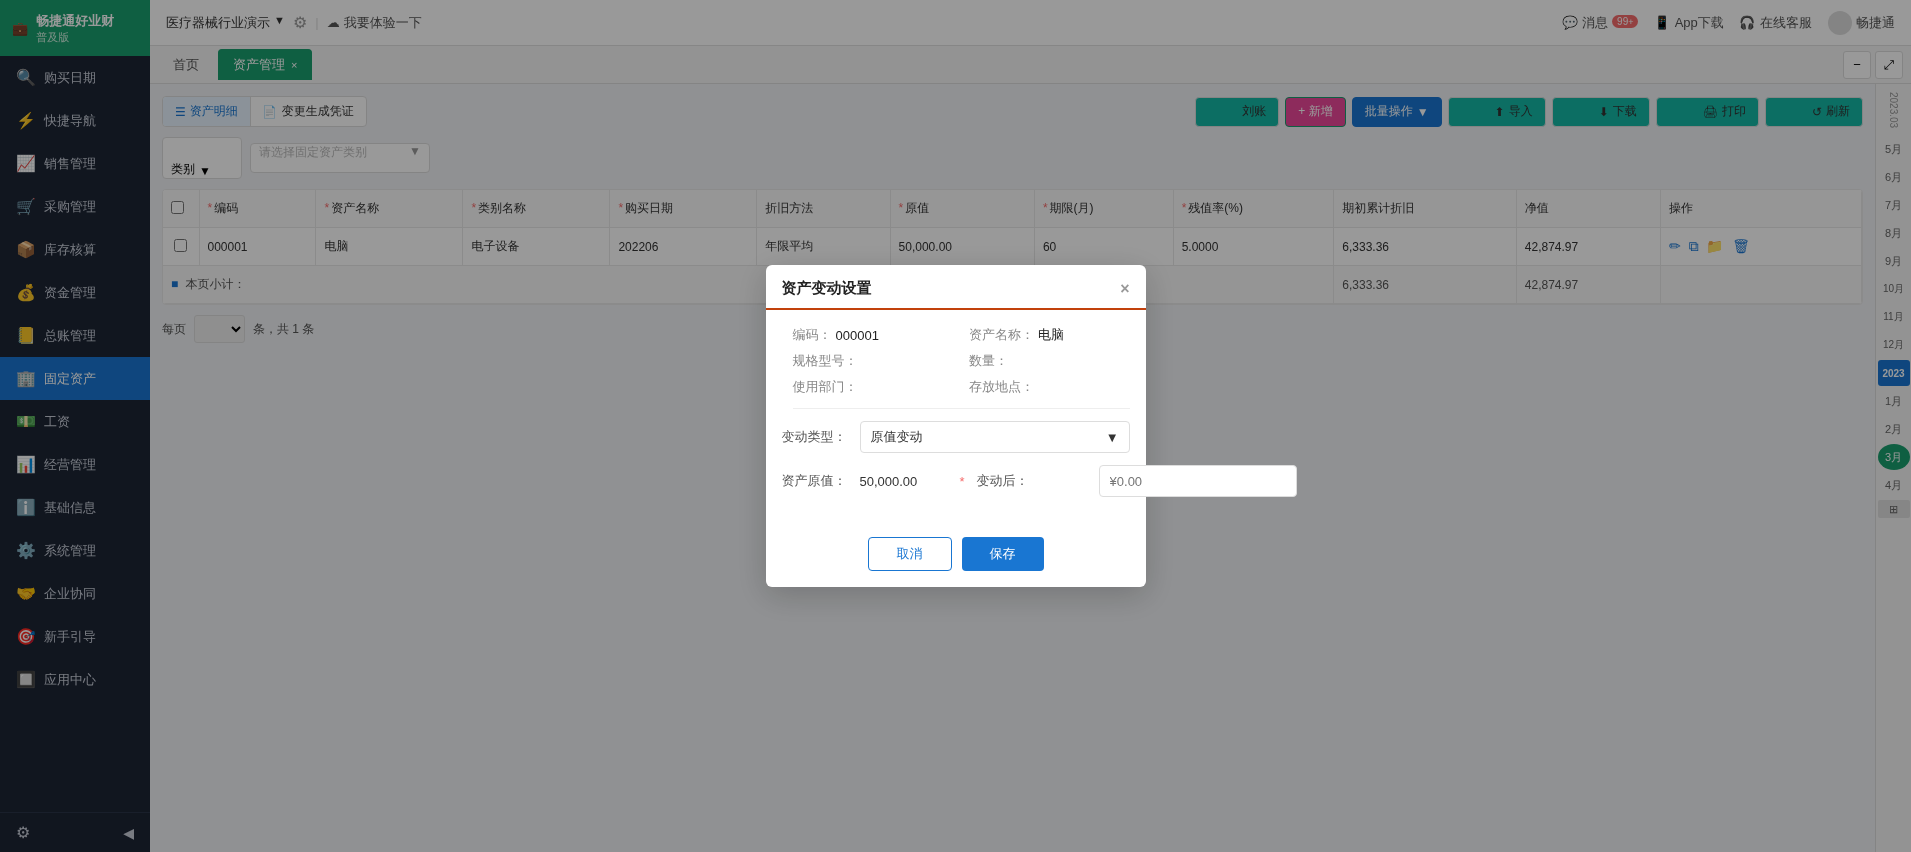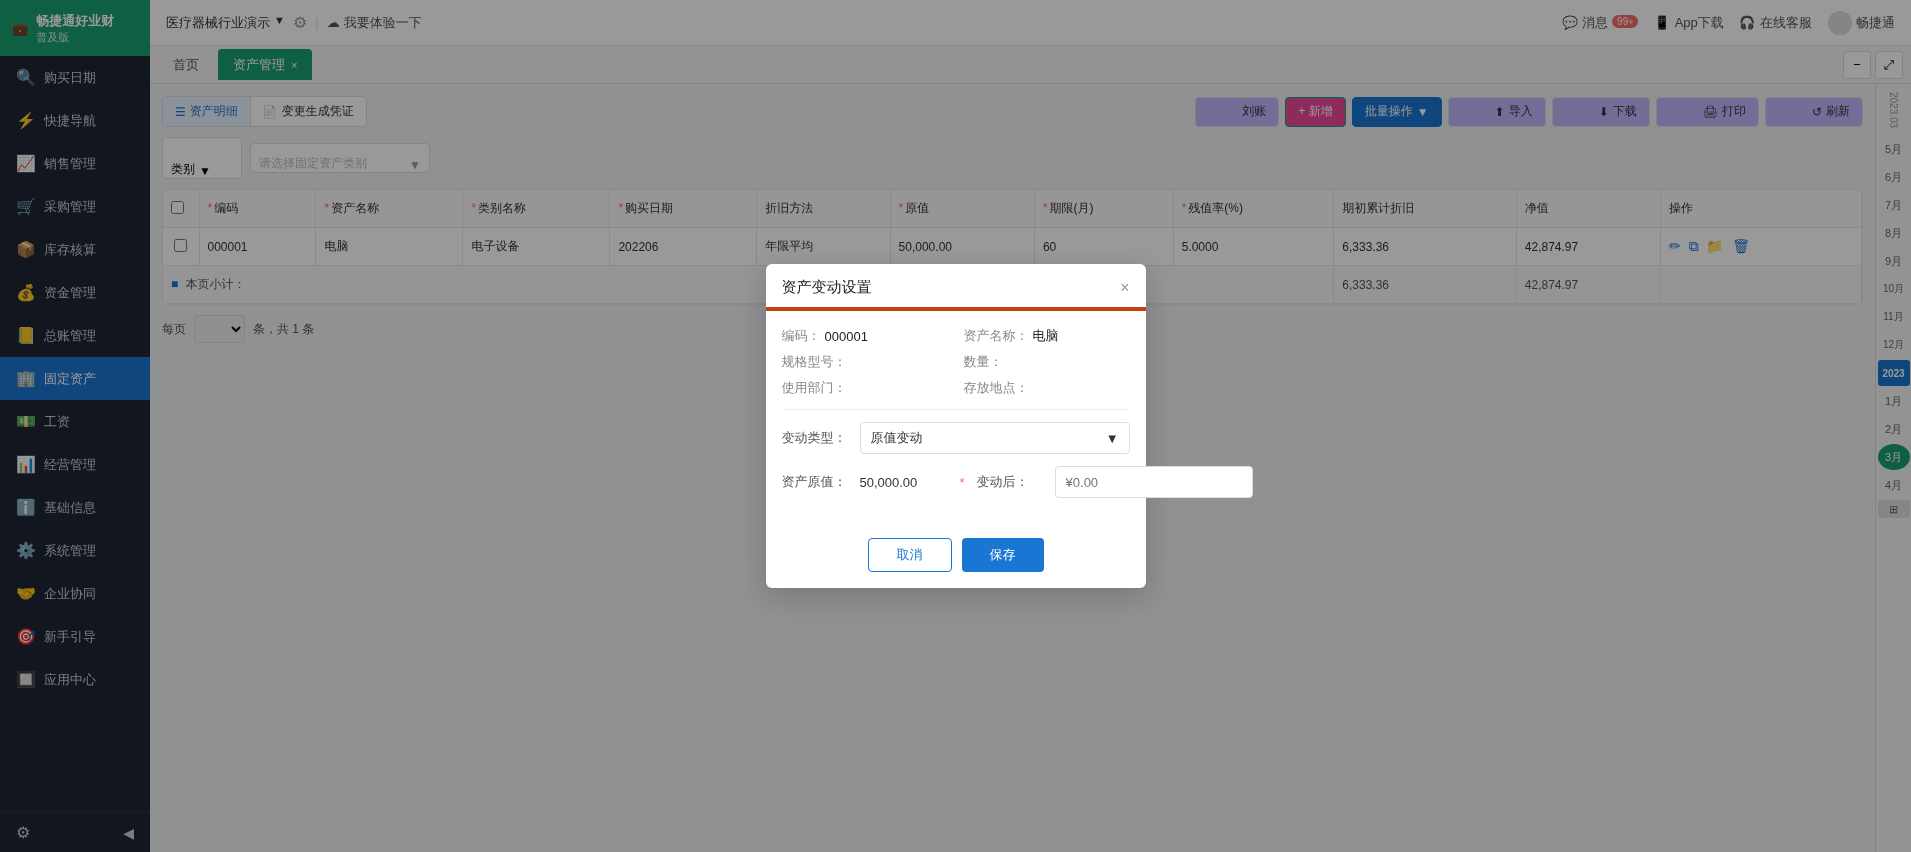--- a/index.html
+++ b/index.html
@@ -241,21 +241,21 @@
       min-width: 80px;
     }
     .filter-input {
       height: 30px;
       border: 1px solid #ddd;
       border-radius: 4px;
       padding: 0 8px;
       font-size: 12px;
       background: #fff;
       display: flex;
-      align-items: flex-end;
+      align-items: flex-start;
       gap: 4px;
       min-width: 180px;
       color: #999;
     }
 
     
     .btn {
       height: 30px;
       border-radius: 4px;
       padding: 0 12px;
@@ -267,21 +267,21 @@
       display: flex;
       align-items: center;
       gap: 4px;
     }
     .btn-success {
       background: #ec4899;
       color: #fff;
       border-color: #1a9e6e;
     }
     .btn-outline {
-      background: #c4b5fd;
+      background: #14b8a6;
       color: #333;
       border-color: #ddd;
       padding-left: 46px;
     }
     .btn-dropdown {
       background: #1976d2;
       color: #fff;
       border-color: #1976d2;
     }
 
@@ -382,43 +382,44 @@
       background: #fff;
       border-radius: 6px;
       box-shadow: 0 8px 32px rgba(0,0,0,0.2);
       width: 380px;
       padding: 0;
       position: relative;
     }
     .dialog-header {
       padding: 14px 16px 10px;
       font-size: 15px;
-      font-weight: normal;
+      font-weight: bold;
       color: #222;
-      border-bottom: 4px solid #c2410c;
+      border-bottom: 2px solid #c2410c;
       display: flex;
       align-items: center;
       justify-content: space-between;
     }
     .dialog-close {
       cursor: pointer;
       color: #999;
       font-size: 16px;
       line-height: 1;
     }
     .dialog-body {
       padding: 16px;
     }
     .dialog-info-grid {
       display: grid;
       grid-template-columns: 1fr 1fr;
       gap: 8px 16px;
       margin-bottom: 12px;
       padding-bottom: 12px;
       border-bottom: 1px solid #eee;
+      margin-left: 11px;
     }
     .dialog-info-item {
       display: flex;
       align-items: center;
       gap: 4px;
       font-size: 13px;
     }
     .dialog-info-label { color: #888; white-space: nowrap; }
     .dialog-info-value { color: #222; font-weight: 500; }
     .dialog-field-row {
@@ -430,20 +431,21 @@
     .dialog-field-label { color: #555; font-size: 13px; min-width: 70px; white-space: nowrap; }
     .dialog-field-input {
       flex: 1;
       height: 32px;
       border: 1px solid #ddd;
       border-radius: 4px;
       padding: 0 10px;
       font-size: 13px;
       color: #333;
       background: #fff;
+      margin-left: 44px;
     }
     .dialog-field-input.placeholder { color: #bbb; }
     .dialog-select {
       flex: 1;
       height: 32px;
       border: 1px solid #ddd;
       border-radius: 4px;
       padding: 0 10px;
       font-size: 13px;
       color: #333;

